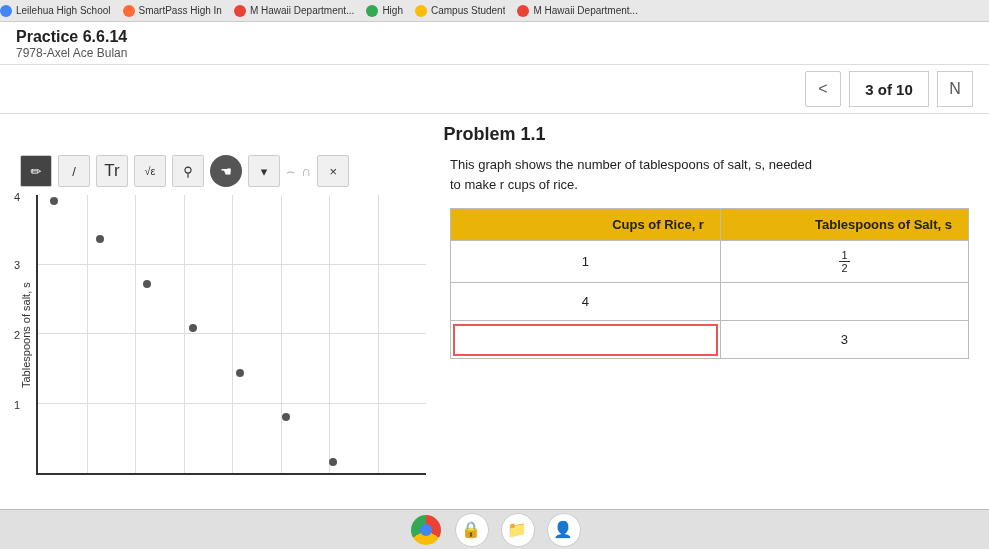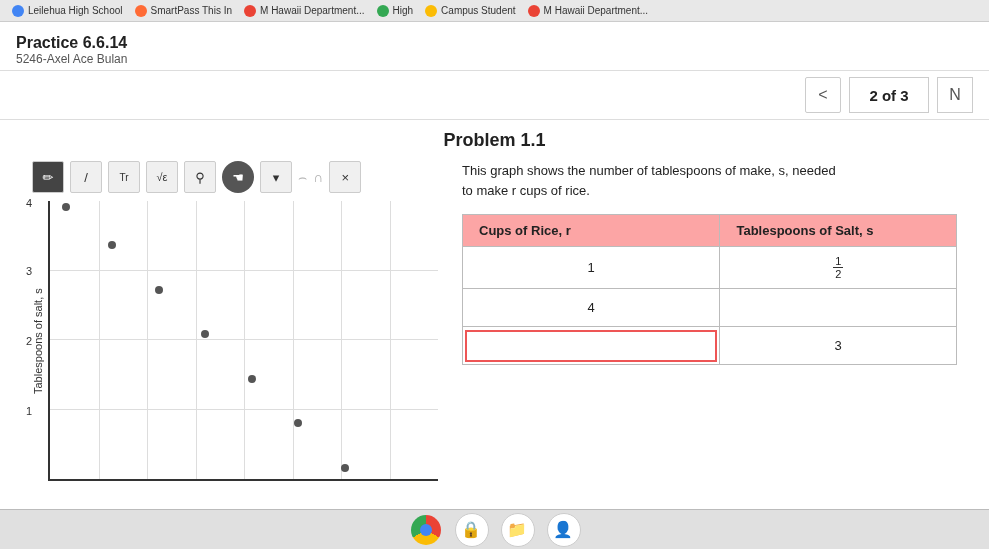--- a/index.html
+++ b/index.html
@@ -11,21 +11,21 @@
       overflow: hidden;
       position: relative;
     }
 
     
     .browser-bar {
       background: #e8e8e8;
       height: 22px;
       display: flex;
       align-items: center;
-      padding: 0 12px;
+      padding: 0 0;
       gap: 12px;
       font-size: 10px;
       color: #333;
       border-bottom: 1px solid #ccc;
     }
     .browser-tab {
       display: flex;
       align-items: center;
       gap: 4px;
       white-space: nowrap;
@@ -43,21 +43,20 @@
     
     .page-header {
       background: #fff;
       padding: 6px 16px 4px;
       border-bottom: 1px solid #ddd;
     }
     .practice-title {
       font-size: 16px;
       font-weight: bold;
       color: #222;
-      margin-top: 6px;
     }
     .student-name {
       font-size: 12px;
       color: #555;
     }
 
     
     .nav-bar {
       background: #fff;
       display: flex;
@@ -102,21 +101,21 @@
       justify-content: center;
       cursor: pointer;
       font-size: 16px;
       color: #555;
     }
 
     
     .main-content {
       display: flex;
       flex-direction: column;
-      padding: 10px 32px;
+      padding: 10px 20px;
       background: #fff;
       height: calc(549px - 22px - 58px - 50px);
     }
 
     .problem-title {
       text-align: center;
       font-size: 18px;
       font-weight: bold;
       margin-bottom: 10px;
       color: #222;
@@ -225,24 +224,24 @@
       margin-bottom: 10px;
     }
 
     
     .data-table {
       border-collapse: collapse;
       width: 100%;
       font-size: 13px;
     }
     .data-table th {
-      background: #fca5a5;
+      background: #eab308;
       border: 1px solid #bbb;
       padding: 8px 16px;
-      text-align: left;
+      text-align: right;
       font-weight: 600;
       color: #222;
     }
     .data-table td {
       border: 1px solid #bbb;
       padding: 8px 16px;
       text-align: center;
       color: #222;
       height: 38px;
     }
@@ -314,21 +313,21 @@
 </head>
 <body>
 
 <div class="browser-bar">
   <div class="browser-tab">
     <div class="tab-icon" style="background:#4285f4;"></div>
     <span>Leilehua High School</span>
   </div>
   <div class="browser-tab">
     <div class="tab-icon" style="background:#ff6b35;"></div>
-    <span>SmartPass This In</span>
+    <span>SmartPass High In</span>
   </div>
   <div class="browser-tab">
     <div class="tab-icon" style="background:#ea4335;"></div>
     <span>M Hawaii Department...</span>
   </div>
   <div class="browser-tab">
     <div class="tab-icon" style="background:#34a853;"></div>
     <span>High</span>
   </div>
   <div class="browser-tab">
@@ -336,40 +335,40 @@
     <span>Campus Student</span>
   </div>
   <div class="browser-tab">
     <div class="tab-icon" style="background:#ea4335;"></div>
     <span>M Hawaii Department...</span>
   </div>
 </div>
 
 <div class="page-header">
   <div class="practice-title">Practice 6.6.14</div>
-  <div class="student-name">5246-Axel Ace Bulan</div>
+  <div class="student-name">7978-Axel Ace Bulan</div>
 </div>
 
 <div class="nav-bar">
   <div class="nav-arrow">&lt;</div>
-  <div class="nav-counter">2 of 3</div>
+  <div class="nav-counter">3 of 10</div>
   <div class="nav-next">N</div>
 </div>
 
 <div class="main-content">
   <div class="problem-title">Problem 1.1</div>
 
   <div class="content-area">
 
     <div class="graph-section">
 
       <div class="toolbar">
         <div class="tool-btn active">✏</div>
         <div class="tool-btn">/</div>
-        <div class="tool-btn" style="font-size:10px;">Tr</div>
+        <div class="tool-btn" style="font-size:17px;">Tr</div>
         <div class="tool-btn" style="font-size:11px;">√ε</div>
         <div class="tool-btn">⚲</div>
         <div class="tool-btn circle">☚</div>
         <div class="tool-btn">▾</div>
         <span class="tool-separator">⌢</span>
         <span class="tool-separator">∩</span>
         <div class="tool-btn">×</div>
       </div>
 
       <div class="graph-wrapper">
@@ -404,21 +403,21 @@
             <div style="position:absolute; left:-22px; bottom:48%; font-size:11px; color:#333;">2</div>
             <div style="position:absolute; left:-22px; bottom:73%; font-size:11px; color:#333;">3</div>
             <div style="position:absolute; left:-22px; bottom:97%; font-size:11px; color:#333;">4</div>
           </div>
         </div>
       </div>
     </div>
 
     <div class="right-section">
       <div class="description">
-        <span>This graph shows the number of tablespoons of make, s, needed</span><br>
+        <span>This graph shows the number of tablespoons of salt, s, needed</span><br>
         <span>to make r cups of rice.</span>
       </div>
 
       <table class="data-table">
         <thead>
           <tr>
             <th>Cups of Rice, r</th>
             <th>Tablespoons of Salt, s</th>
           </tr>
         </thead>

